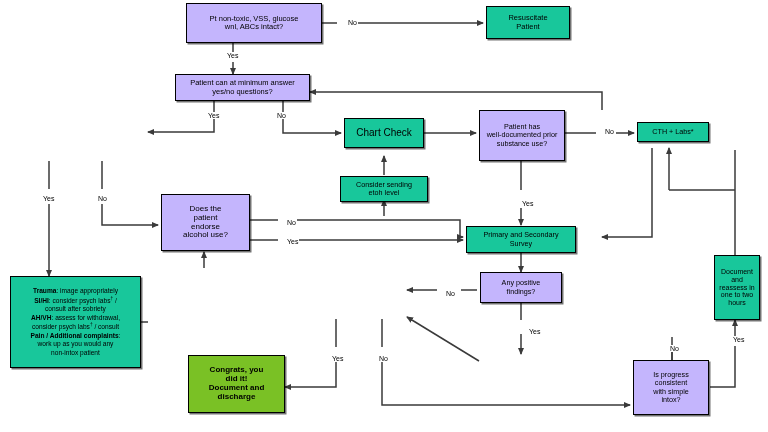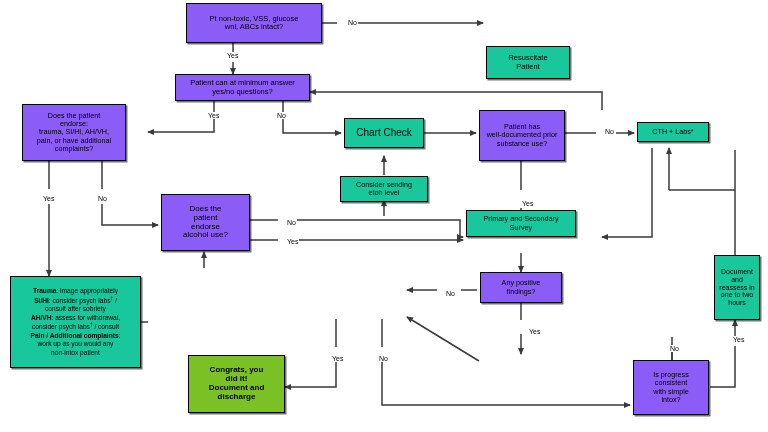--- a/index.html
+++ b/index.html
@@ -32,21 +32,21 @@
     text-align: center;
     line-height: 1.12;
     color: #000000;
     box-shadow: 1.5px 1.5px 0 rgba(0,0,0,0.55);
   }
   .node .txt {
     display: block;
     padding: 0 2px;
     white-space: pre-line;
   }
-  .n-decision { background: #8b5cf6; }
+  .n-decision { background: #c4b5fd; }
   .n-action   { background: #18c79b; }
   .n-success  { background: #7ac125; font-weight: bold; }
   .edge-label {
     position: absolute;
     font-family: "Liberation Sans", sans-serif;
     font-size: 7px;
     color: #000000;
     background: #ffffff;
     padding: 0 1px;
     white-space: nowrap;
@@ -151,37 +151,30 @@
 
       <path d="M204,268 L204,252" marker-end="url(#ah)"></path>
     </g>
   </svg>
 
   <div class="node n-decision" style="left:186px; top:3px; width:136px; height:40px; font-size:7.5px;">
     <span class="txt">Pt non-toxic, VSS, glucose
 wnl, ABCs intact?</span>
   </div>
 
-  <div class="node n-action" style="left:486px; top:6px; width:84px; height:33px; font-size:7.5px;margin-top:40px;">
+  <div class="node n-action" style="left:486px; top:6px; width:84px; height:33px; font-size:7.5px;">
     <span class="txt">Resuscitate
 Patient</span>
   </div>
 
   <div class="node n-decision" style="left:175px; top:74px; width:135px; height:27px; font-size:7.5px;">
     <span class="txt">Patient can at minimum answer
 yes/no questions?</span>
   </div>
 
-  <div class="node n-decision" style="left:22px; top:104px; width:104px; height:57px; font-size:7.2px;">
-    <span class="txt">Does the patient
-endorse:
-trauma, SI/HI, AH/VH,
-pain, or have additional
-complaints?</span>
-  </div>
 
   <div class="node n-action" style="left:344px; top:118px; width:80px; height:30px; font-size:10px;">
     <span class="txt">Chart Check</span>
   </div>
 
   <div class="node n-decision" style="left:479px; top:110px; width:86px; height:51px; font-size:7.2px;align-items:center;">
     <span class="txt">Patient has
 well-documented prior
 substance use?</span>
   </div>
@@ -195,21 +188,21 @@
 etoh level</span>
   </div>
 
   <div class="node n-decision" style="left:161px; top:194px; width:89px; height:57px; font-size:8px;">
     <span class="txt">Does the
 patient
 endorse
 alcohol use?</span>
   </div>
 
-  <div class="node n-action" style="left:466px; top:210px; width:110px; height:27px; font-size:7.2px;">
+  <div class="node n-action" style="left:466px; top:226px; width:110px; height:27px; font-size:7.2px;">
     <span class="txt">Primary and Secondary
 Survey</span>
   </div>
 
 
   <div class="node n-decision" style="left:480px; top:272px; width:82px; height:31px; font-size:7.2px;">
     <span class="txt">Any positive
 findings?</span>
   </div>
 

